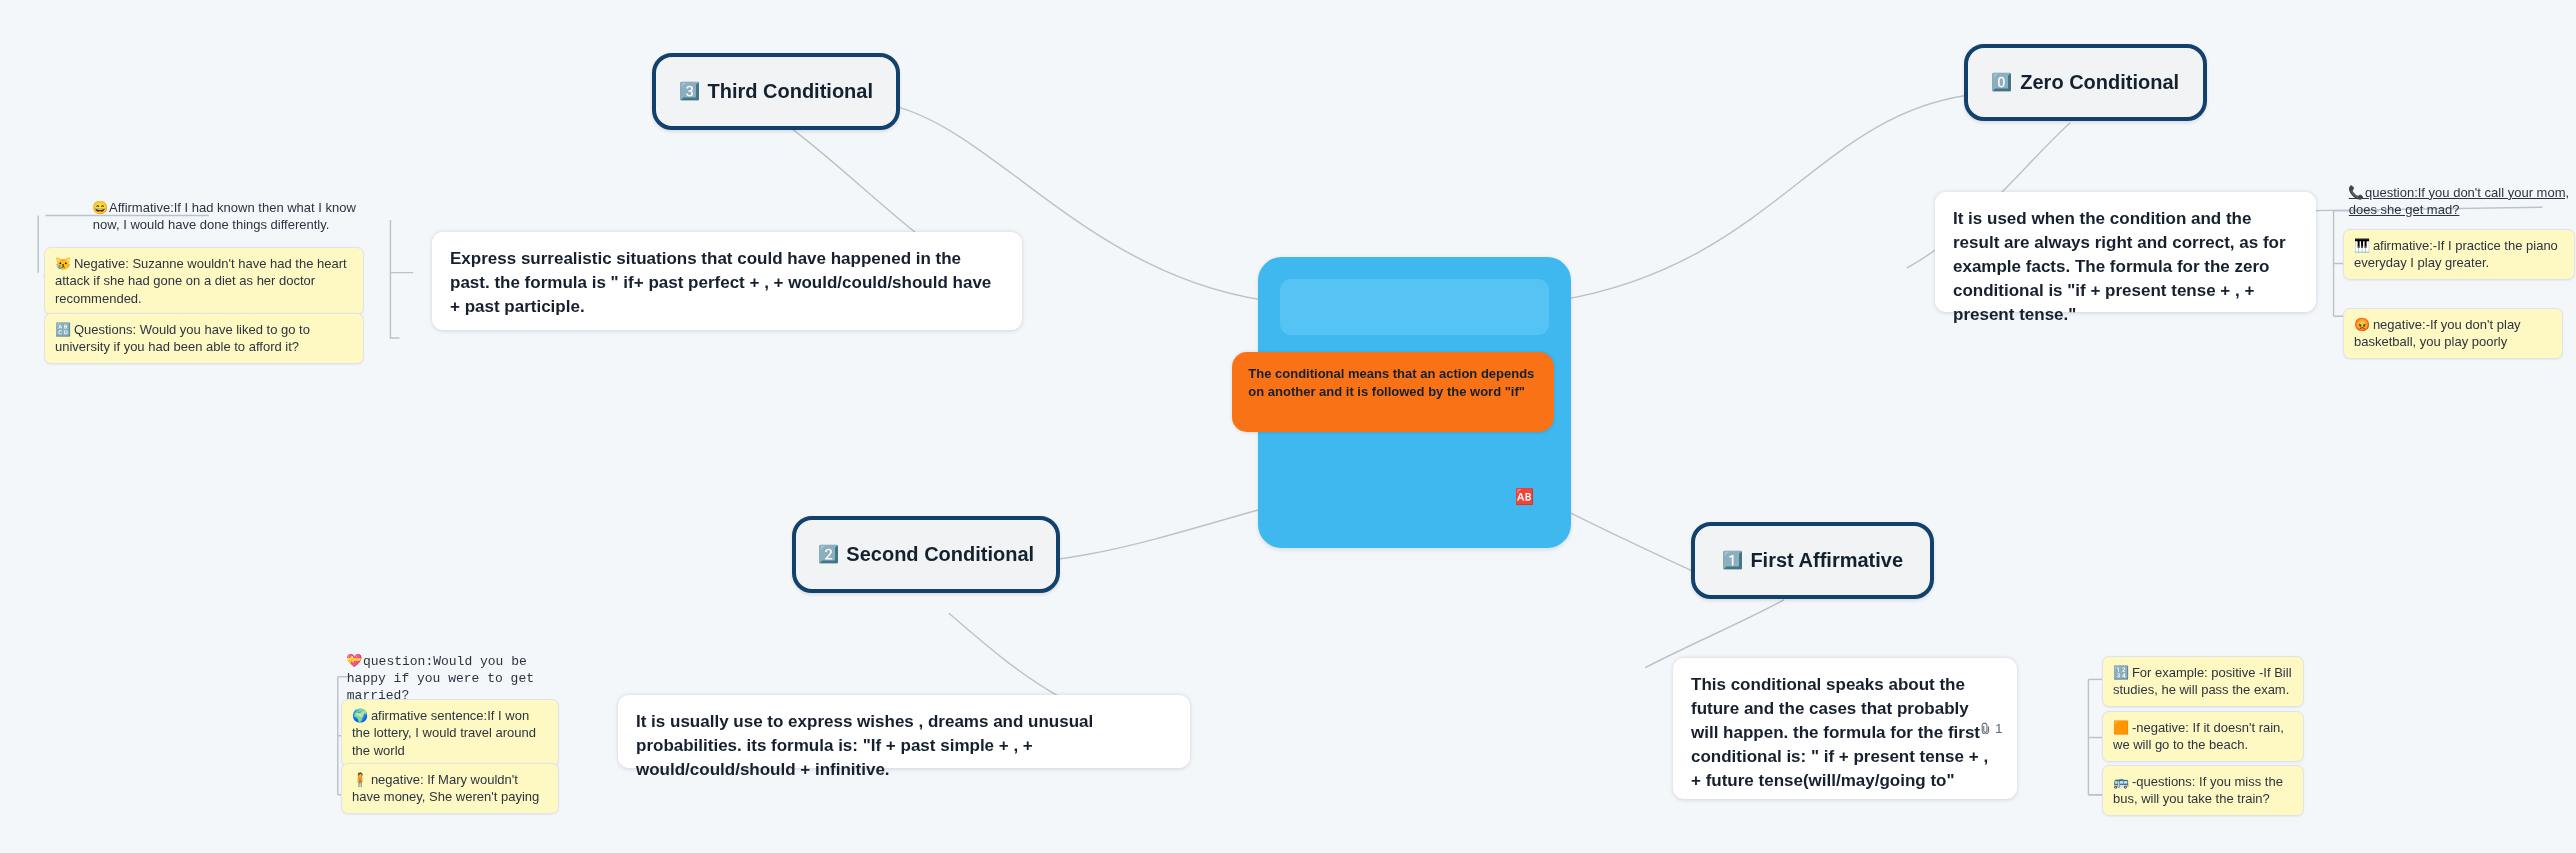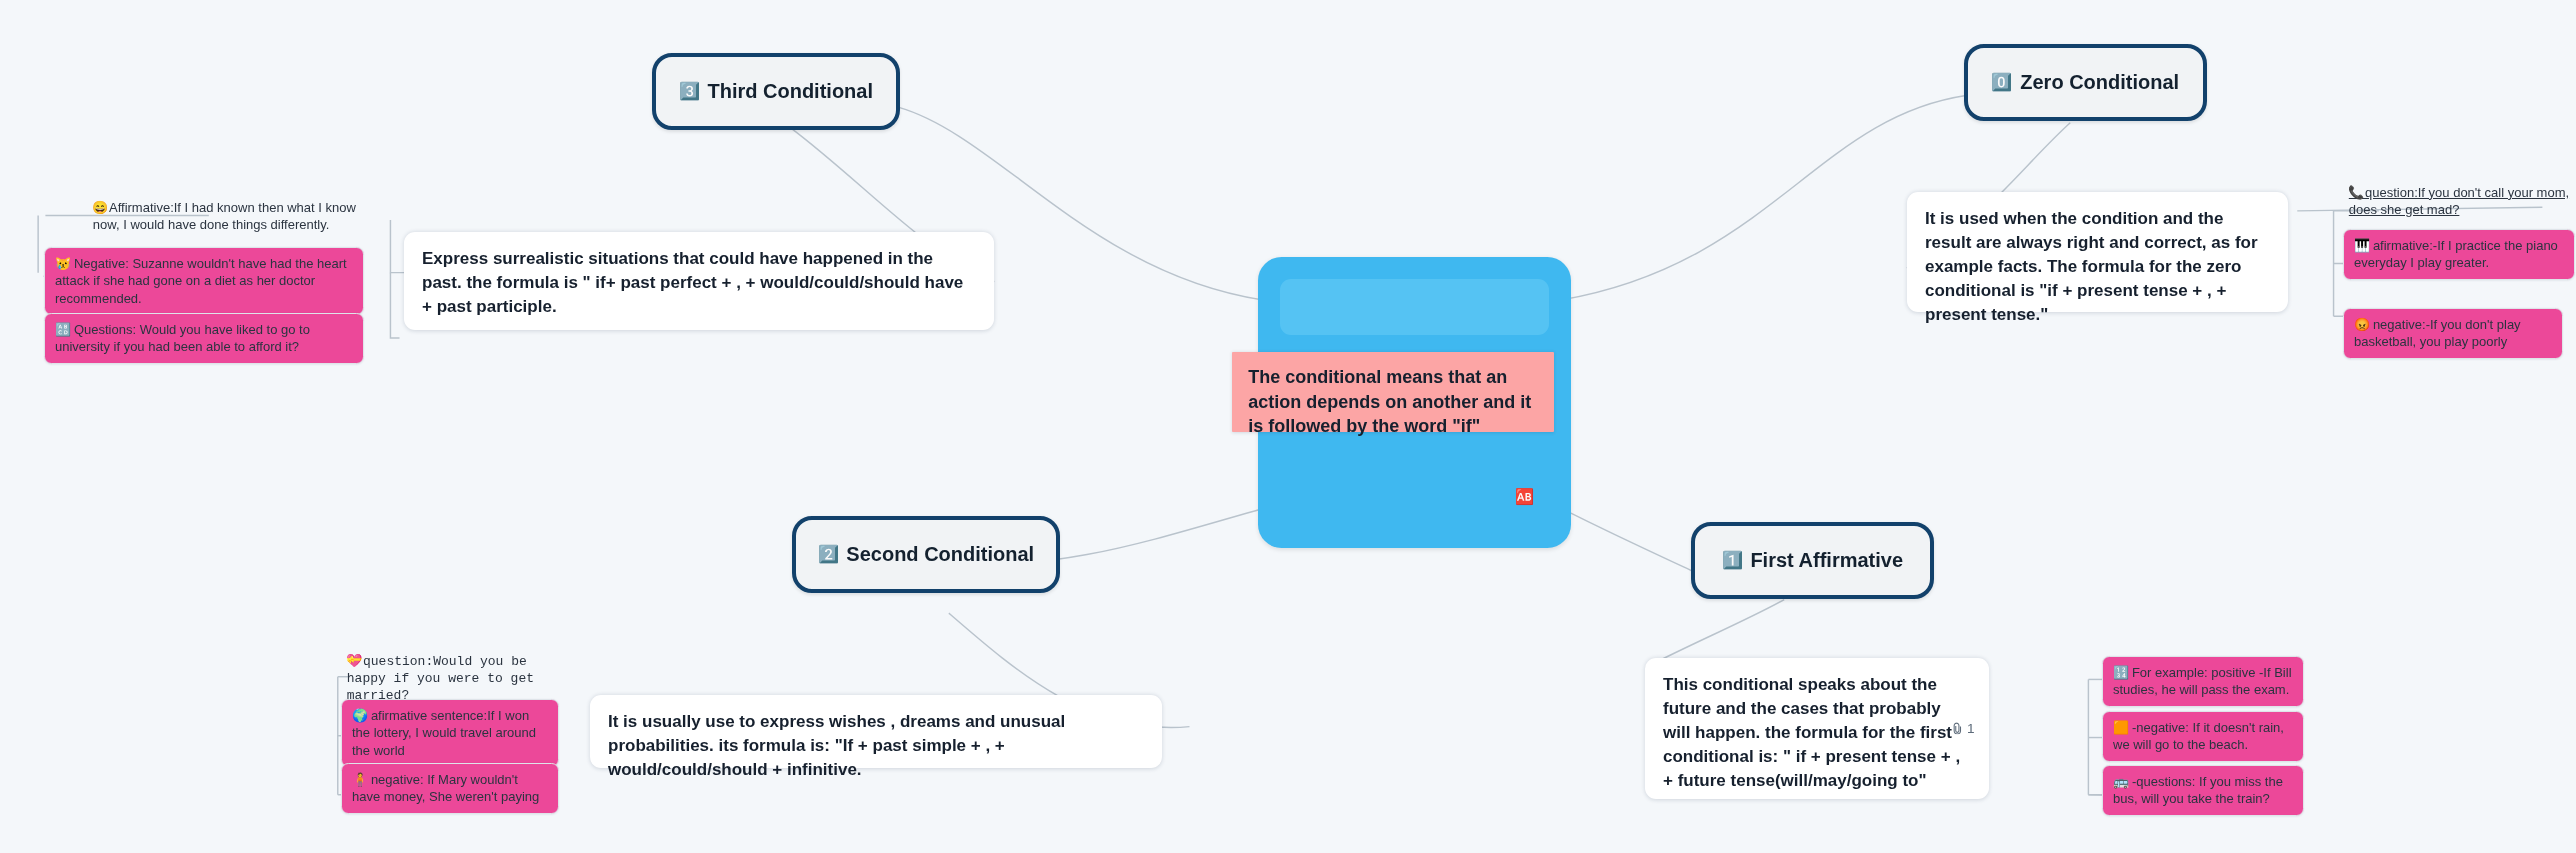--- a/index.html
+++ b/index.html
@@ -65,25 +65,25 @@
   .center-emoji {
     position: absolute;
     right: 36px;
     bottom: 42px;
     font-size: 15.4px;
   }
 
   
   .center-desc {
     position: absolute;
-    background: #fca5a5;
-    border-radius: 1px;
+    background: #f97316;
+    border-radius: 15px;
     box-shadow: 0 0.9px 3.6px rgba(20,40,70,0.14);
     padding: 12.7px 16.3px;
-    font-size: 18px;
+    font-size: 13px;
     font-weight: 700;
     line-height: 1.38;
     color: #16202e;
     box-sizing: border-box;
   }
 
   
   .branch-node {
     background: #f1f3f5;
     border: 4.5px solid #12416b;
@@ -107,38 +107,39 @@
     position: absolute;
     background: #ffffff;
     border-radius: 11px;
     box-shadow: 0 0.9px 4.5px rgba(20,40,70,0.16);
     padding: 14.5px 18px;
     font-size: 17px;
     font-weight: 700;
     line-height: 1.42;
     color: #16202e;
     box-sizing: border-box;
+    margin-left: 28px;
   }
   .para-box .attach {
     position: absolute;
     right: 14.5px;
     top: 50%;
     transform: translateY(-50%);
     font-size: 13.6px;
     font-weight: 400;
     color: #5d6b7a;
     display: flex;
     align-items: center;
     gap: 3.6px;
   }
 
   
   .leaf {
     position: absolute;
-    background: #ec4899;
+    background: #fef9c3;
     border: 0.9px solid #dfe4e9;
     border-radius: 7.3px;
     padding: 7.3px 10px;
     font-size: 13px;
     line-height: 1.32;
     color: #2b3440;
     box-sizing: border-box;
     box-shadow: 0 0.9px 1.8px rgba(20,40,70,0.07);
   }
   .leaf .em {

